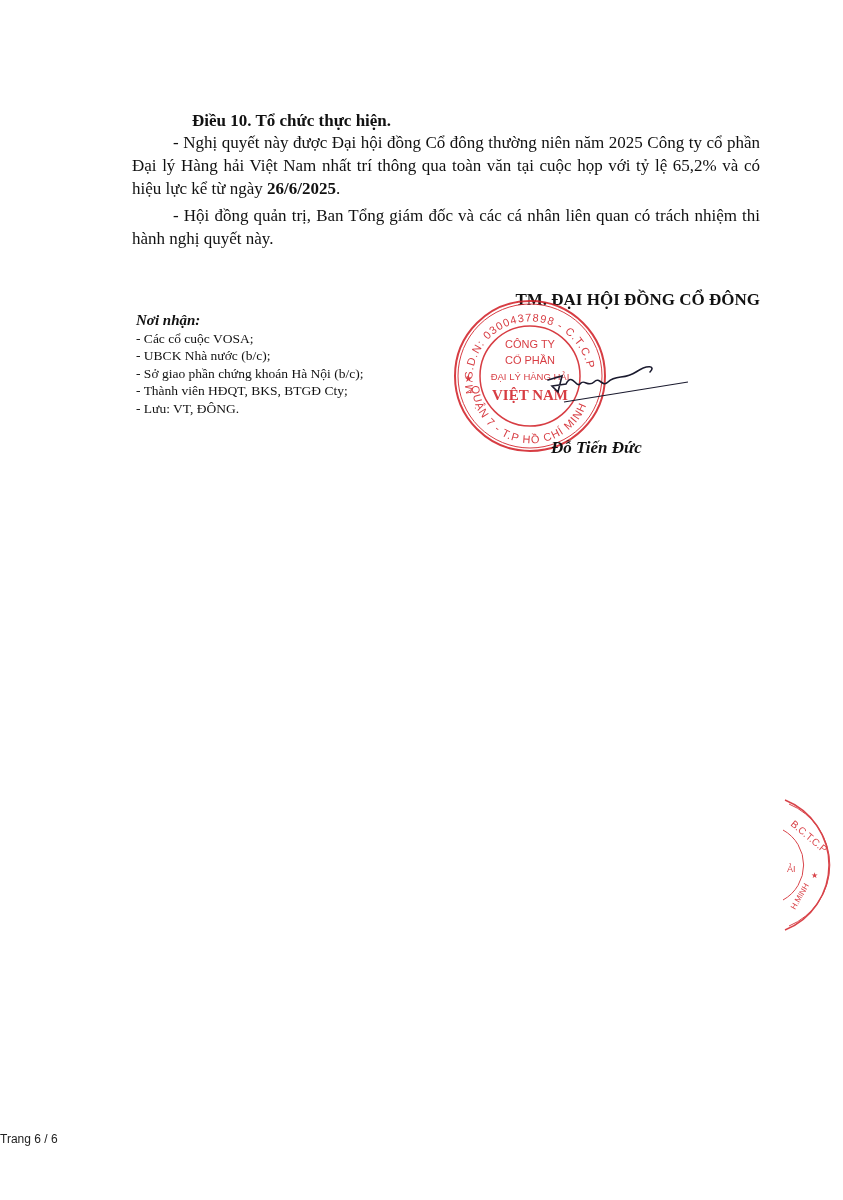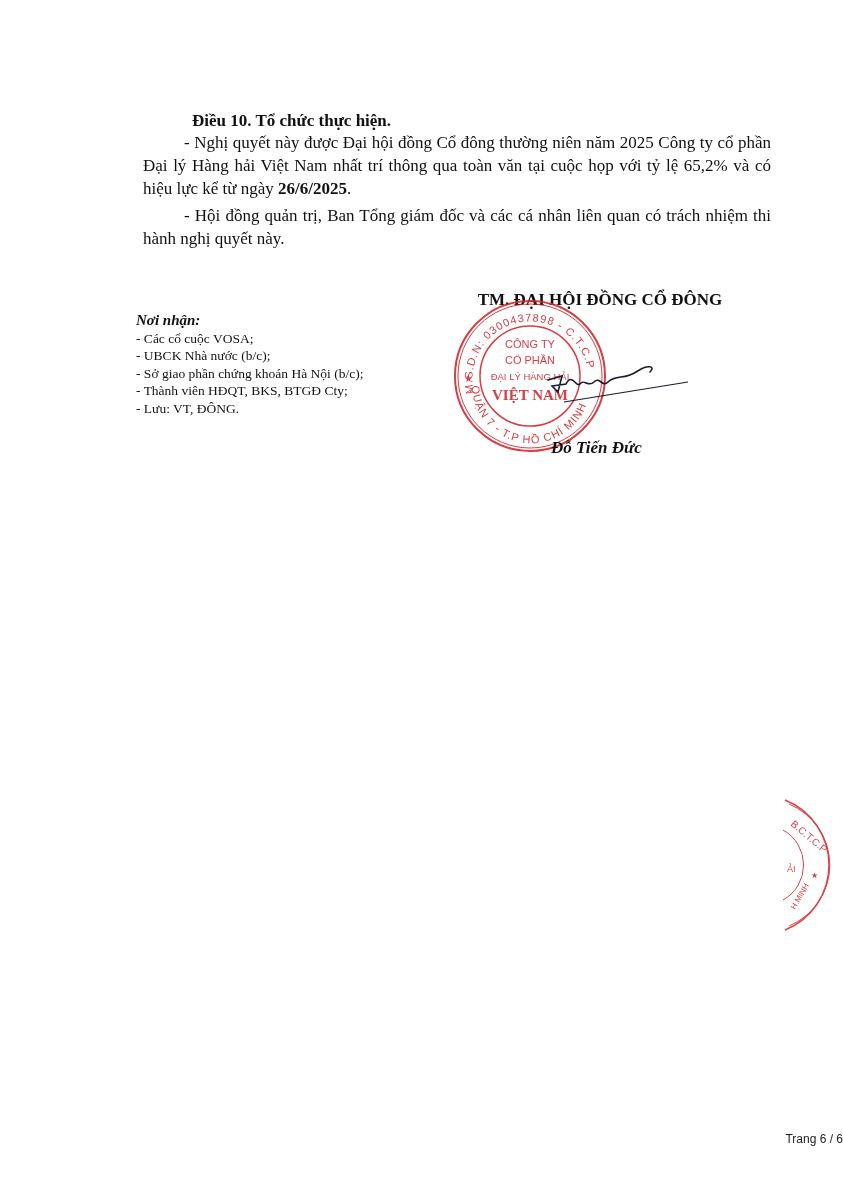--- a/index.html
+++ b/index.html
@@ -5,36 +5,36 @@
   html, body { margin: 0; padding: 0; }
   body {
     width: 843px; height: 1200px; background: #ffffff; position: relative; overflow: hidden;
     font-family: "Liberation Serif", "DejaVu Serif", serif; color: #111;
   }
   .page { position: absolute; left: 0; top: 0; width: 843px; height: 1200px; }
   .article-title {
     position: absolute; left: 176px; top: 95px; font-size: 17px; font-weight: bold; margin: 16px;
   }
   .para {
-    position: absolute; left: 143px; width: 628px; font-size: 17px; line-height: 23px;
+    position: absolute; left: 132px; width: 628px; font-size: 17px; line-height: 23px;
     text-align: justify; text-indent: 41px; margin: 0;
   }
   .para b { font-weight: bold; }
   .p1 { top: 131px; }
   .p2 { top: 204px; }
   .recipients { position: absolute; left: 136px; top: 296px; font-size: 13.5px; line-height: 17.5px; }
   .recipients .heading { font-weight: bold; font-style: italic; font-size: 15px; margin-top: 16px; }
   .recipients .item { display: block; }
   .sign-block { position: absolute; left: 440px; top: 288px; width: 320px; text-align: center; }
-  .sign-title { font-weight: bold; font-size: 17px; line-height: 24px; display: block; }
+  .sign-title { font-weight: bold; font-size: 17px; line-height: 24px; display: block; text-align: right; }
   .signer { position: absolute; left: 551px; top: 438px; font-size: 17px; font-weight: bold; font-style: italic; text-align: center; }
   .stamp { position: absolute; left: 452px; top: 298px; width: 156px; height: 156px; }
   .stamp2 { position: absolute; left: 745px; top: 790px; width: 100px; height: 150px; }
   .signature { position: absolute; left: 540px; top: 358px; width: 150px; height: 50px; }
-  .footer { position: absolute; left: 0; width: 843px; top: 1132px; text-align: right;
+  .footer { position: absolute; left: 0; width: 843px; top: 1132px; text-align: left;
     font-family: "Liberation Sans", "DejaVu Sans", sans-serif; font-size: 12px; color: #222; }
 </style>
 </head>
 <body>
 
 <div class="page">
 
   <p class="article-title">Điều 10. Tổ chức thực hiện.</p>
 
   <p class="para p1"><span>- Nghị quyết này được Đại hội đồng Cổ đông thường niên năm 2025 Công ty cổ phần Đại lý Hàng hải Việt Nam nhất trí thông qua toàn văn tại cuộc họp với tỷ lệ 65,2% và có hiệu lực kể từ ngày </span><b>26/6/2025</b><span>.</span></p>

